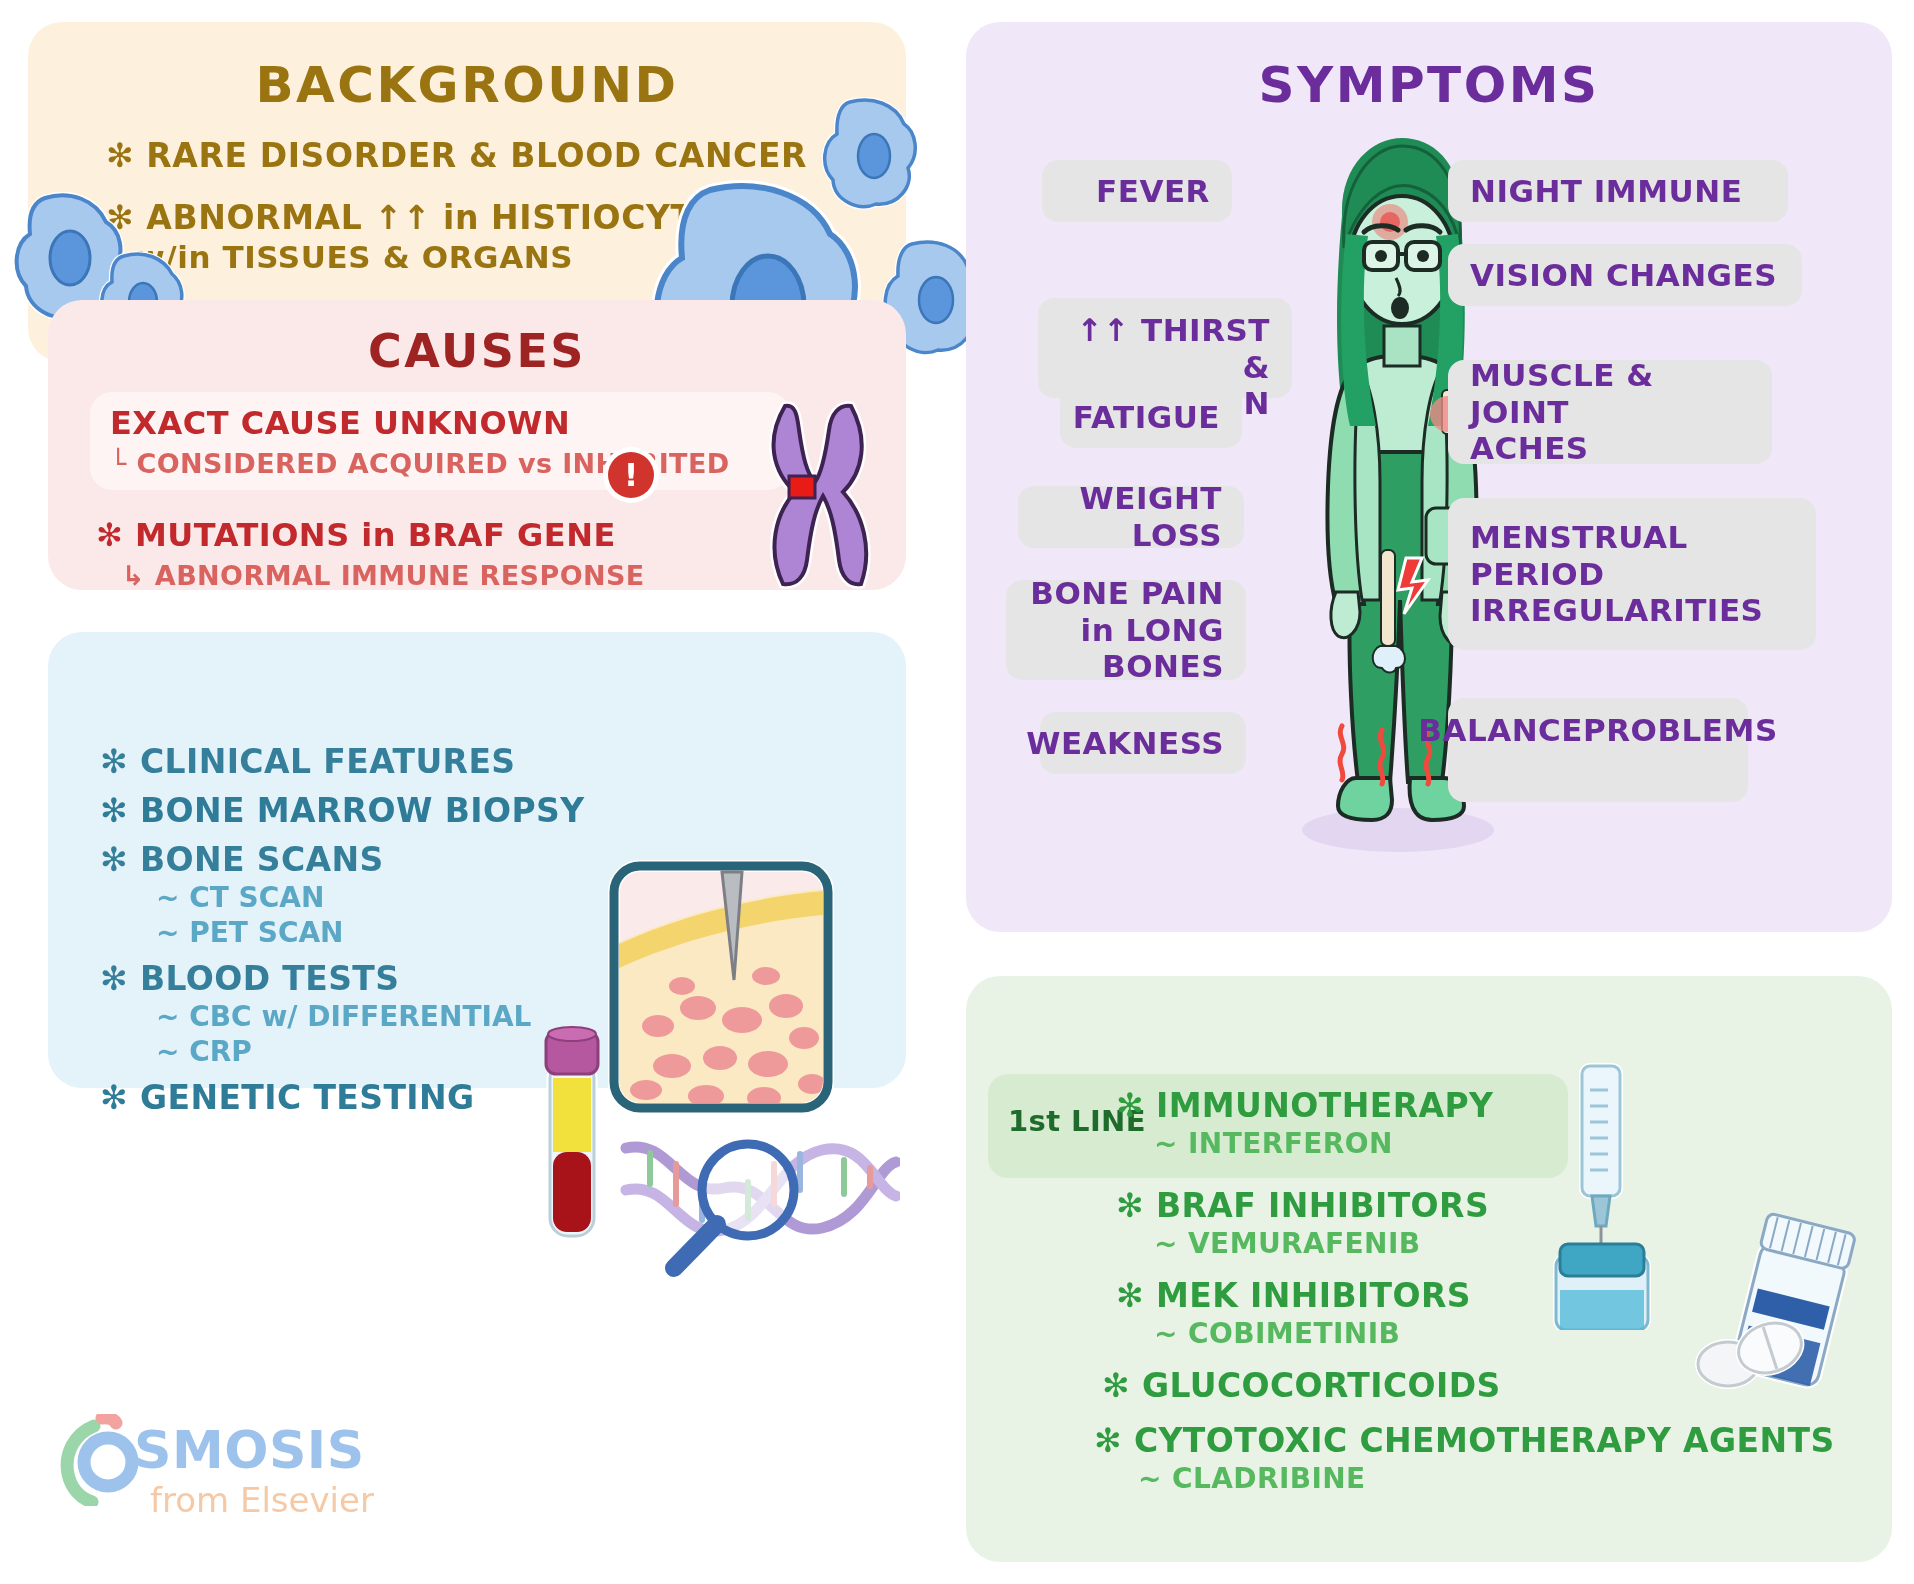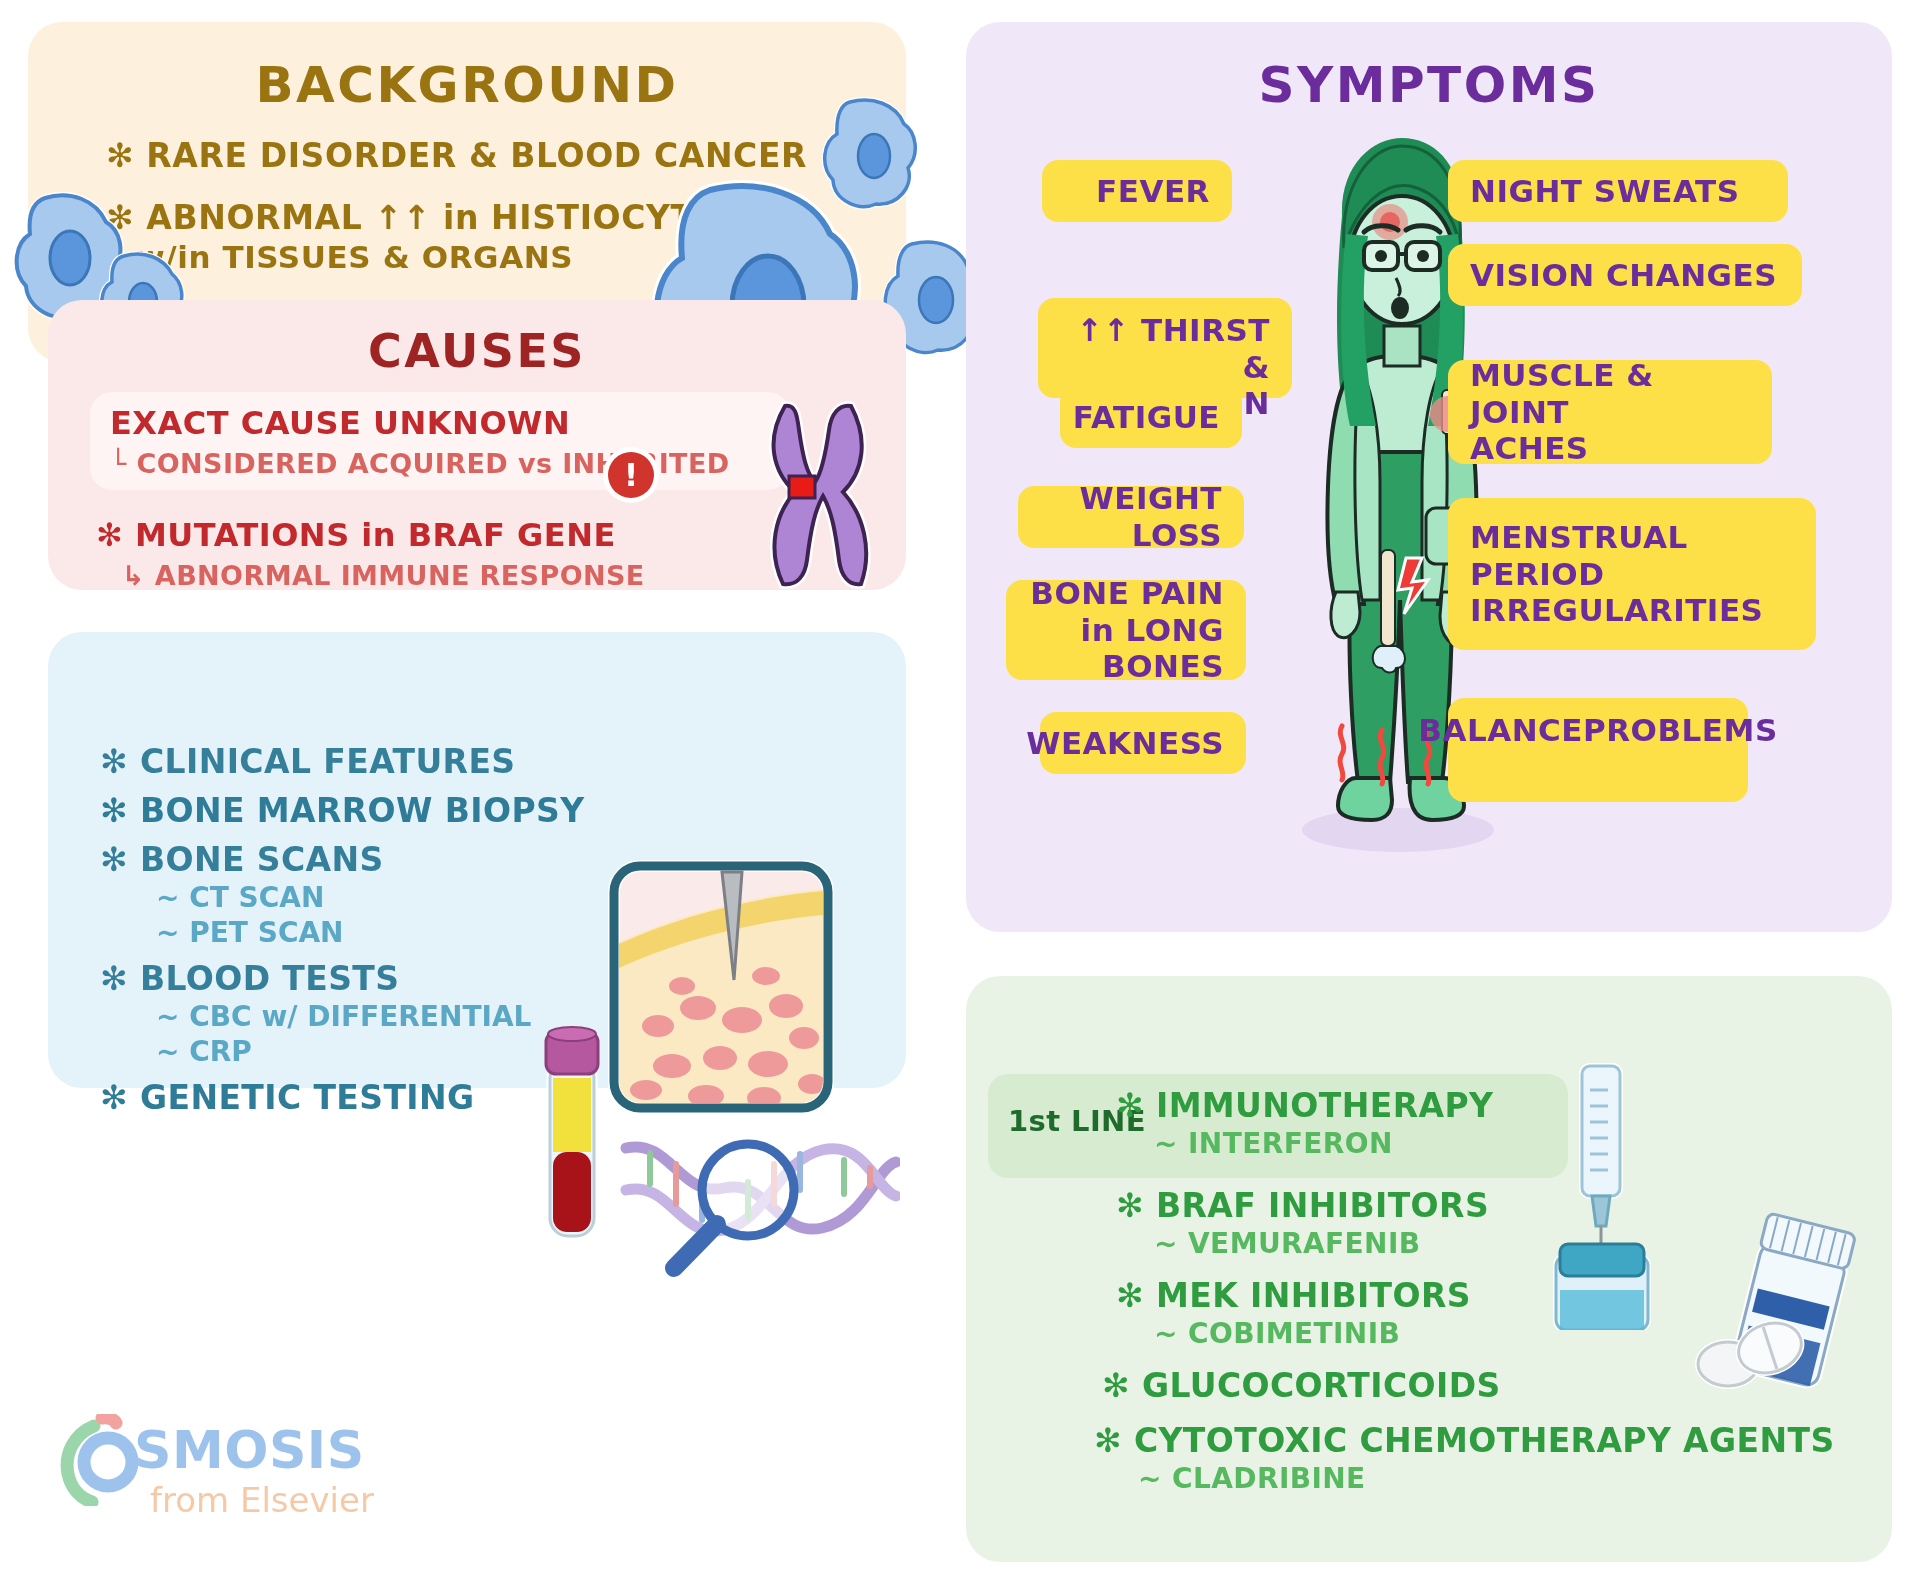--- a/index.html
+++ b/index.html
@@ -71,21 +71,21 @@
   
   #sx-card {
     left: 966px; top: 22px; width: 926px; height: 910px;
     background: #f0e8f8;
   }
   #sx-title {
     text-align:center; color:#6a2d9b; font-size: 50px;
     font-weight:700; letter-spacing: 2.5px; margin-top: 34px;
   }
   .sx-pill {
-    position:absolute; background:#fde047; border-radius: 16px;
+    position:absolute; background:#e5e5e5; border-radius: 16px;
     color:#6a2d9b; font-size: 31px; font-weight: 700; letter-spacing:.5px;
     display:flex; align-items:center; padding: 14px 22px; line-height:1.18;
   }
   .sx-pill.right { justify-content:flex-start; }
   .sx-pill.left { justify-content:flex-end; text-align:right; }
 
   
   #tx-card {
     left: 966px; top: 976px; width: 926px; height: 586px;
     background: #e8f3e6;
@@ -371,21 +371,21 @@
 </div>
 <div class="sx-pill left" style="left:1006px; top:580px; width:240px; height:100px; flex-direction:column; align-items:flex-end; justify-content:center;">
   <span>BONE PAIN</span>
   <span>in LONG BONES</span>
 </div>
 <div class="sx-pill left" style="left:1040px; top:712px; width:206px; height:62px;">
   <span>WEAKNESS</span>
 </div>
 
 <div class="sx-pill right" style="left:1448px; top:160px; width:340px; height:62px;">
-  <span>NIGHT SWEATS</span>
+  <span>NIGHT IMMUNE</span>
 </div>
 <div class="sx-pill right" style="left:1448px; top:244px; width:354px; height:62px;">
   <span>VISION CHANGES</span>
 </div>
 <div class="sx-pill right" style="left:1448px; top:360px; width:324px; height:104px; flex-direction:column; align-items:flex-start; justify-content:center;">
   <span>MUSCLE &amp; JOINT</span>
   <span>ACHES</span>
 </div>
 <div class="sx-pill right" style="left:1448px; top:498px; width:368px; height:152px; flex-direction:column; align-items:flex-start; justify-content:center;">
   <span>MENSTRUAL</span>

